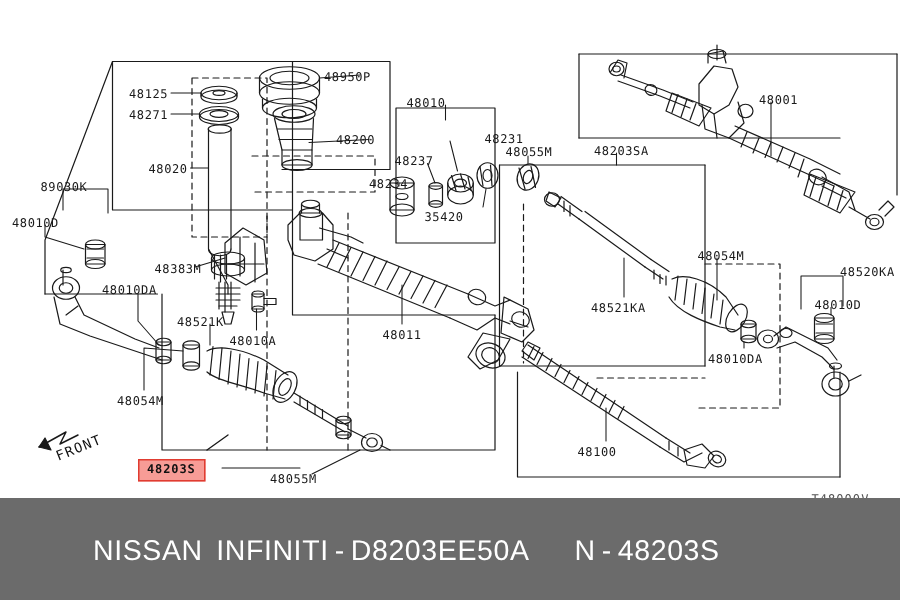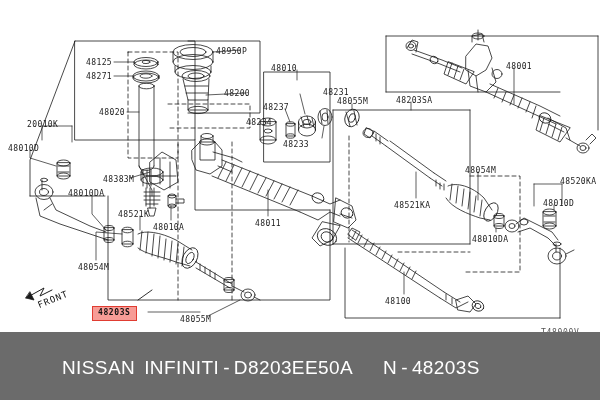--- a/index.html
+++ b/index.html
@@ -386,25 +386,25 @@
 
     <div class="lbl" style="left:86px;top:58px;">48125</div>
     <div class="lbl" style="left:86px;top:72px;">48271</div>
     <div class="lbl" style="left:99px;top:108px;">48020</div>
     <div class="lbl" style="left:216px;top:47px;">48950P</div>
     <div class="lbl" style="left:224px;top:89px;">48200</div>
     <div class="lbl" style="left:271px;top:64px;">48010</div>
     <div class="lbl" style="left:277px;top:88px;margin-left:46px;">48231</div>
     <div class="lbl" style="left:263px;top:103px;">48237</div>
     <div class="lbl" style="left:246px;top:118px;">48234</div>
-    <div class="lbl" style="left:283px;top:140px;">48233</div>
+    <div class="lbl" style="left:283px;top:140px;">35420</div>
     <div class="lbl" style="left:337px;top:97px;">48055M</div>
     <div class="lbl" style="left:396px;top:96px;">48203SA</div>
     <div class="lbl" style="left:506px;top:62px;">48001</div>
-    <div class="lbl" style="left:27px;top:120px;">20010K</div>
+    <div class="lbl" style="left:27px;top:120px;">89030K</div>
     <div class="lbl" style="left:8px;top:144px;">48010D</div>
     <div class="lbl" style="left:68px;top:189px;">48010DA</div>
     <div class="lbl" style="left:103px;top:175px;">48383M</div>
     <div class="lbl" style="left:118px;top:210px;">48521K</div>
     <div class="lbl" style="left:153px;top:223px;">48010A</div>
     <div class="lbl" style="left:78px;top:263px;">48054M</div>
     <div class="lbl" style="left:180px;top:315px;">48055M</div>
     <div class="lbl" style="left:255px;top:219px;">48011</div>
     <div class="lbl" style="left:394px;top:201px;">48521KA</div>
     <div class="lbl" style="left:465px;top:166px;">48054M</div>

